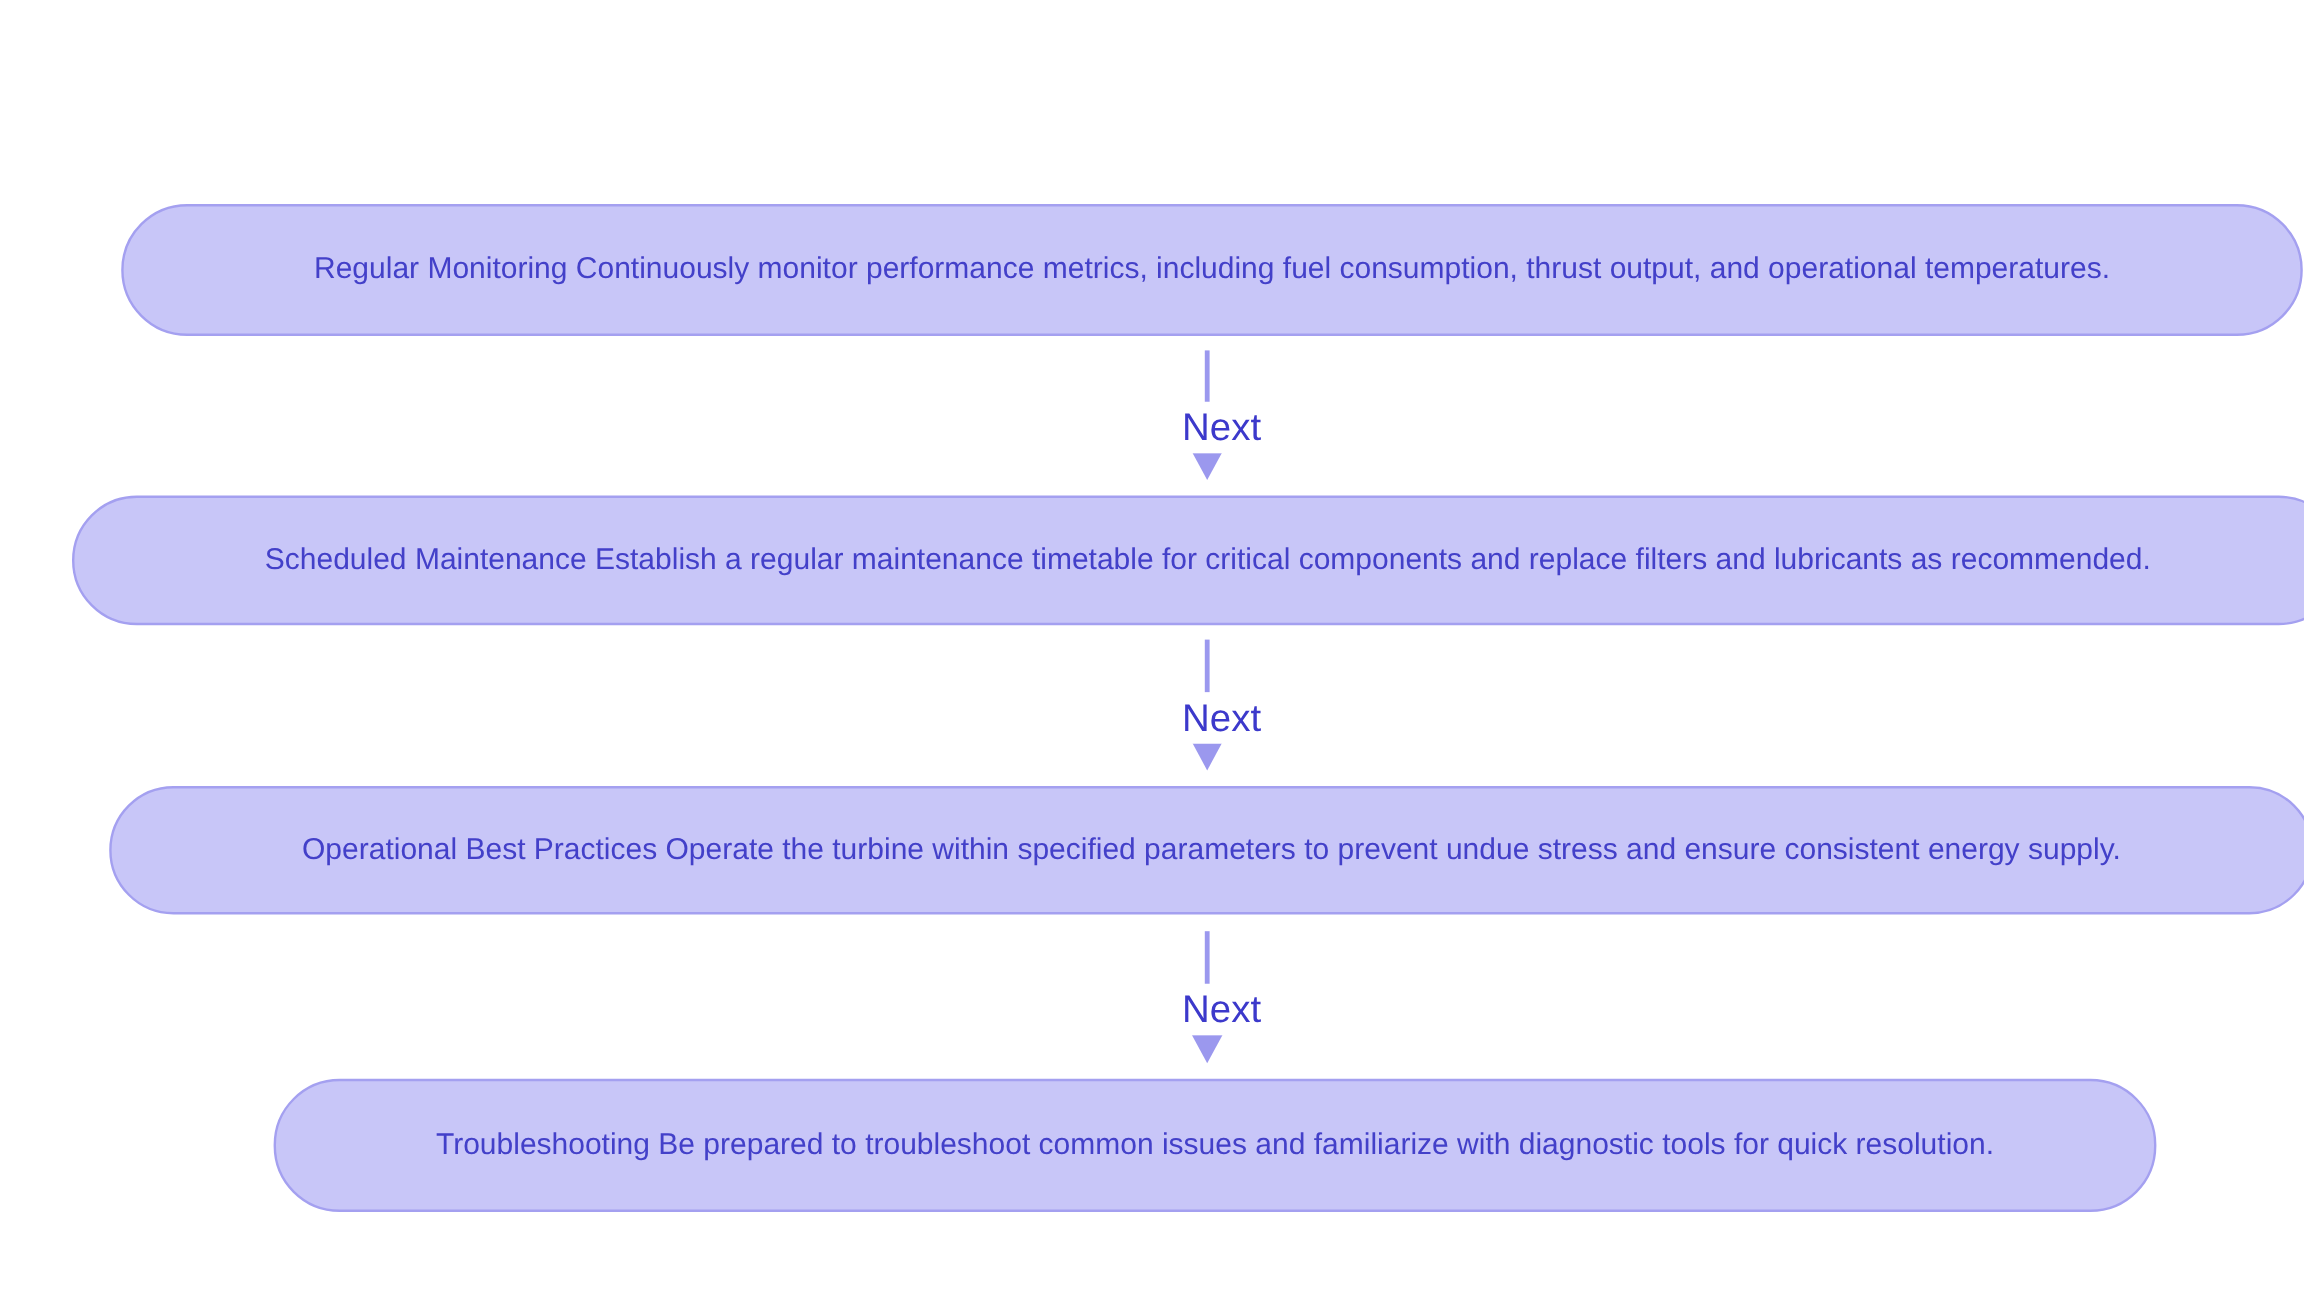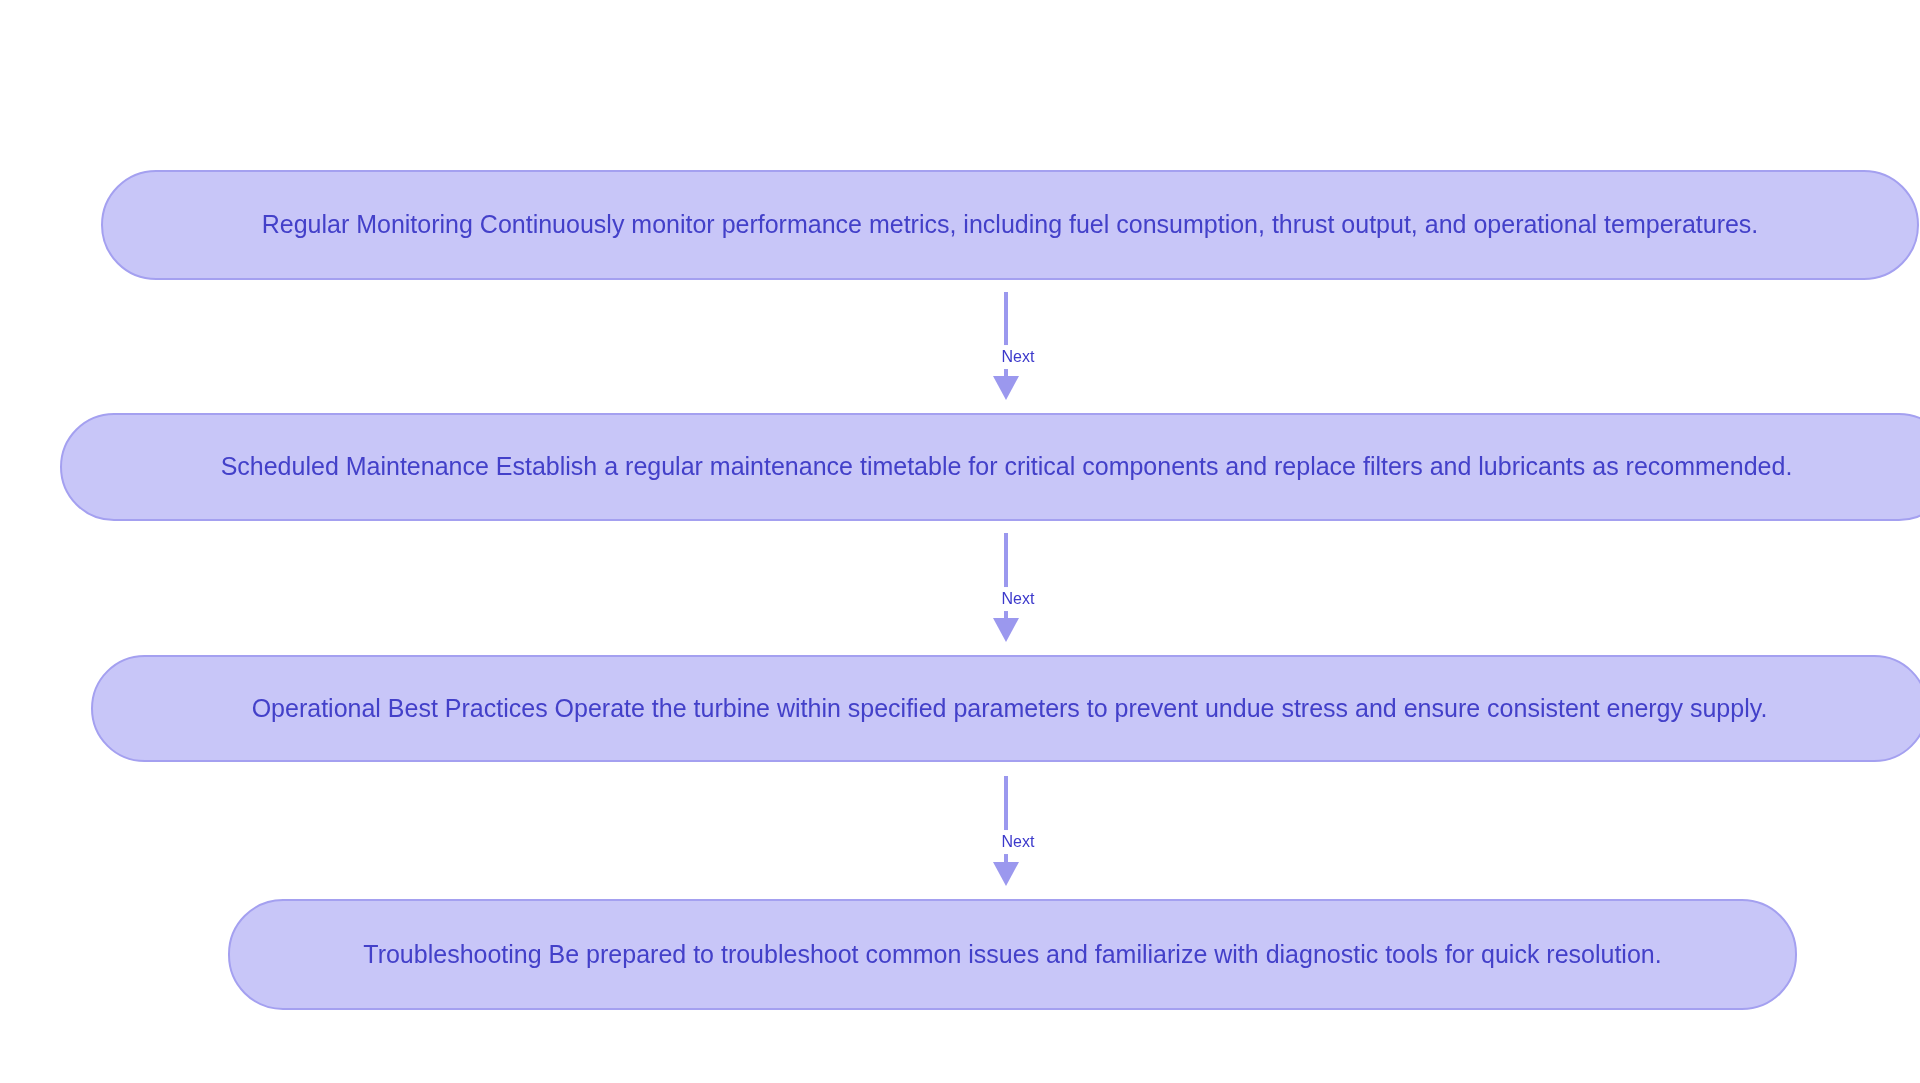--- a/index.html
+++ b/index.html
@@ -61,21 +61,21 @@
     border-left: 13px solid transparent;
     border-right: 13px solid transparent;
     border-top: 24px solid var(--arrow);
   }
   .edge-label {
     position: absolute;
     left: 50%; top: 50%;
     transform: translate(-50%, -54%);
     background: var(--bg);
     color: var(--edge-label);
-    font-size: 16px;
+    font-size: 32px;
     padding: 3px 8px;
     white-space: nowrap;
   }
 </style>
 </head>
 <body>
 
 <div class="canvas">
 
   <div class="node node1">

